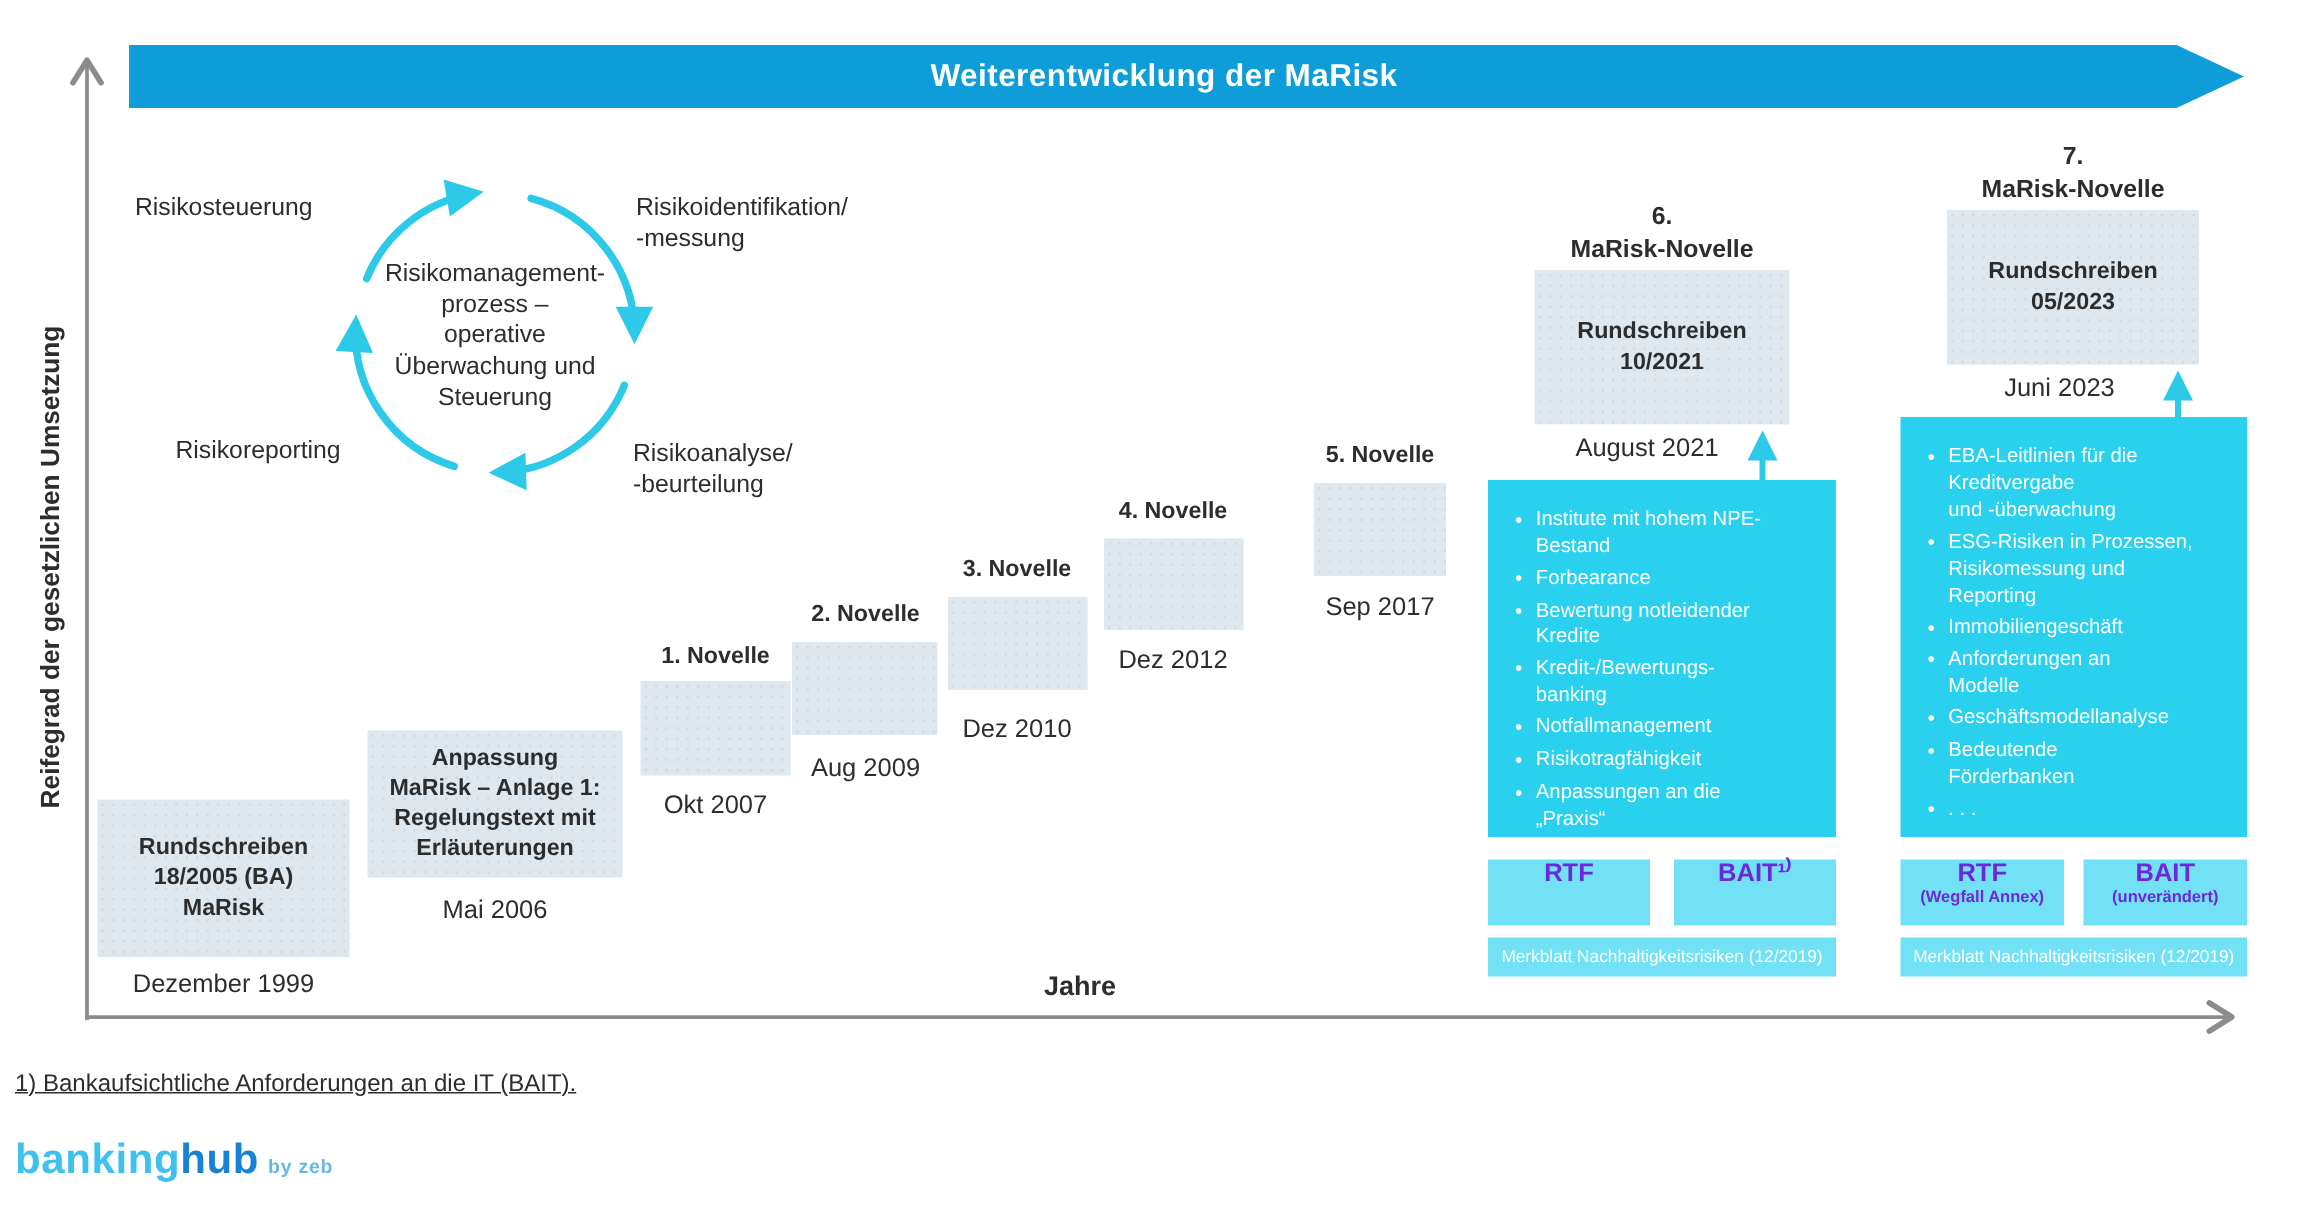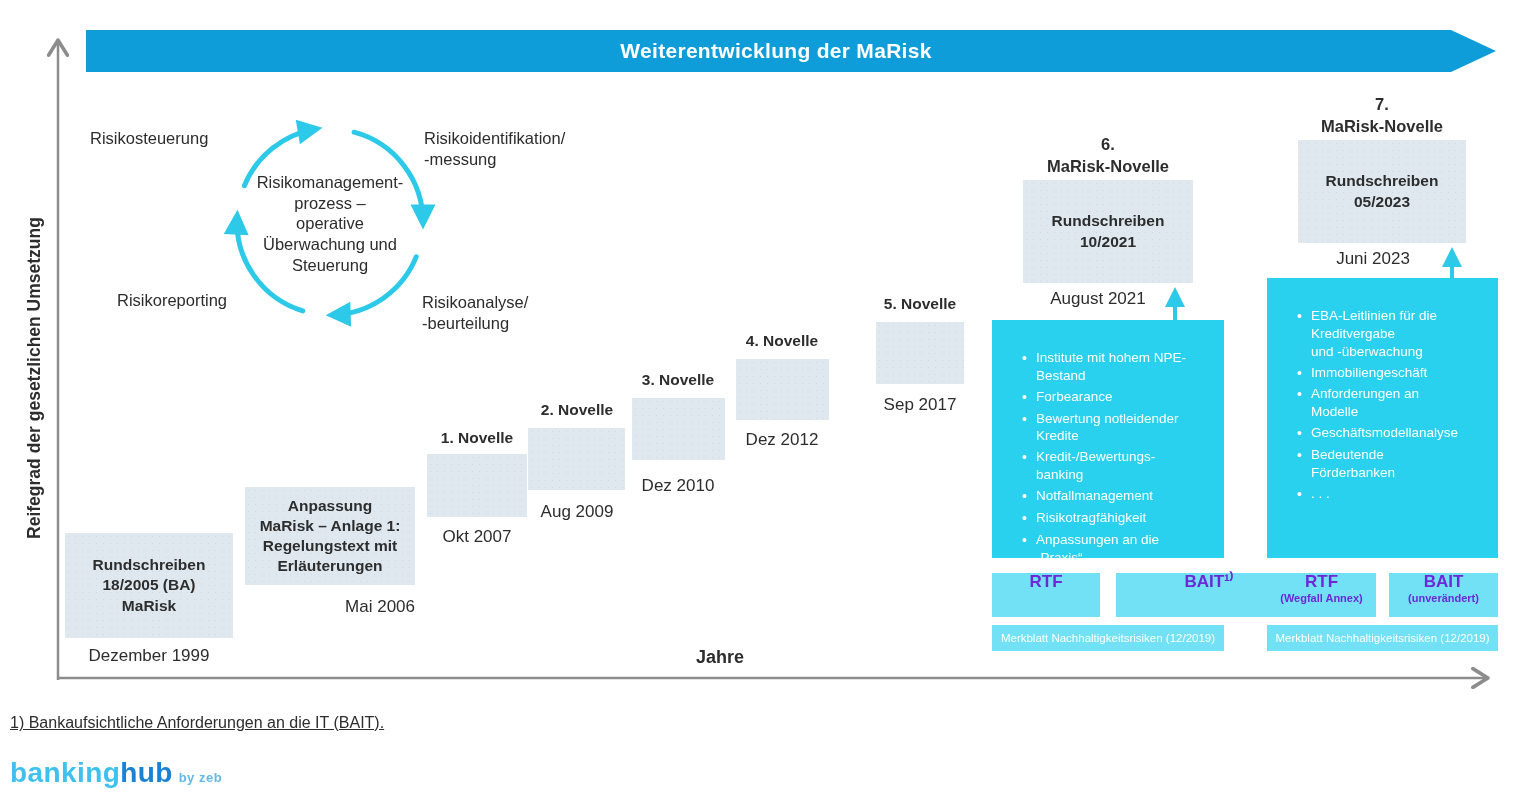--- a/index.html
+++ b/index.html
@@ -49,21 +49,21 @@
   }
   .date{font-size:17px;text-align:center;}
   .step-label{font-weight:bold;font-size:15.5px;text-align:center;}
   .group-header{font-weight:bold;font-size:16.5px;line-height:1.35;text-align:center;}
 
   
   .cyan-box{
     background:var(--cyan,#29d1ee);color:#fff;
     padding:13px 10px 0 6px;box-sizing:border-box;
   }
-  .cyan-box ul{list-style:none;margin:16px;padding:0;}
+  .cyan-box ul{list-style:none;margin:4px;padding:0;}
   .cyan-box li{
     display:flex;gap:9px;font-size:13.5px;line-height:1.33;margin-bottom:3px;
   }
   .cyan-box li::before{content:"\2022";flex:0 0 auto;padding-left:8px;font-size:14px;}
   .chip{
     background:var(--cyan-light,#72e1f6);color:#6d28d9;
     display:flex;flex-direction:column;align-items:center;justify-content:flex-start;
     font-weight:bold;font-size:17px;line-height:1.1;
   }
   .chip .sub{font-weight:bold;font-size:11px;}
@@ -126,21 +126,21 @@
 
 <div class="abs gray-box pre" style="left:65px;top:533px;width:168px;height:105px;">Rundschreiben
 18/2005 (BA)
 MaRisk</div>
 <div class="abs date" style="left:65px;top:646px;width:168px;">Dezember 1999</div>
 
 <div class="abs gray-box pre" style="left:245px;top:487px;width:170px;height:98px;">Anpassung
 MaRisk – Anlage 1:
 Regelungstext mit
 Erläuterungen</div>
-<div class="abs date" style="left:245px;top:597px;width:170px;text-align:right;">Mai 2006</div>
+<div class="abs date" style="left:245px;top:597px;width:170px;">Mai 2006</div>
 
 <div class="abs step-label" style="left:417px;top:429px;width:120px;">1. Novelle</div>
 <div class="abs gray-box" style="left:427px;top:454px;width:100px;height:63px;"></div>
 <div class="abs date" style="left:417px;top:527px;width:120px;text-align:center;">Okt 2007</div>
 
 <div class="abs step-label" style="left:517px;top:401px;width:120px;">2. Novelle</div>
 <div class="abs gray-box" style="left:528px;top:428px;width:97px;height:62px;"></div>
 <div class="abs date" style="left:517px;top:502px;width:120px;">Aug 2009</div>
 
 <div class="abs step-label" style="left:618px;top:371px;width:120px;">3. Novelle</div>
@@ -187,39 +187,44 @@
     <li>
         <span class="pre">Anpassungen an die
 „Praxis“</span>
       </li>
   </ul>
 </div>
 
 <div class="abs chip" style="left:992px;top:573px;width:108px;height:44px;">
   <span>RTF</span>
 </div>
-<div class="abs chip" style="left:1116px;top:573px;width:128px;height:44px;padding-left:29px;">
+<div class="abs chip" style="left:1116px;top:573px;width:108px;height:44px;">
   <span>BAIT¹⁾</span>
 </div>
 <div class="abs merkblatt" style="left:992px;top:625px;width:232px;height:26px;">Merkblatt Nachhaltigkeitsrisiken (12/2019)</div>
 
 <div class="abs group-header pre" style="left:1298px;top:93px;width:168px;">7.
 MaRisk-Novelle</div>
 <div class="abs gray-box pre" style="left:1298px;top:140px;width:168px;height:103px;">Rundschreiben
 05/2023</div>
 <div class="abs date" style="left:1298px;top:249px;width:150px;">Juni 2023</div>
 
 <div class="abs cyan-box" style="left:1267px;top:278px;width:231px;height:280px;">
   <ul>
     <li>
         <span class="pre">EBA-Leitlinien für die
 Kreditvergabe
 und -überwachung</span>
       </li>
     <li>
+        <span class="pre">ESG-Risiken in Prozessen,
+Risikomessung und
+Reporting</span>
+      </li>
+    <li>
         <span class="pre">Immobiliengeschäft</span>
       </li>
     <li>
         <span class="pre">Anforderungen an
 Modelle</span>
       </li>
     <li>
         <span class="pre">Geschäftsmodellanalyse</span>
       </li>
     <li>

